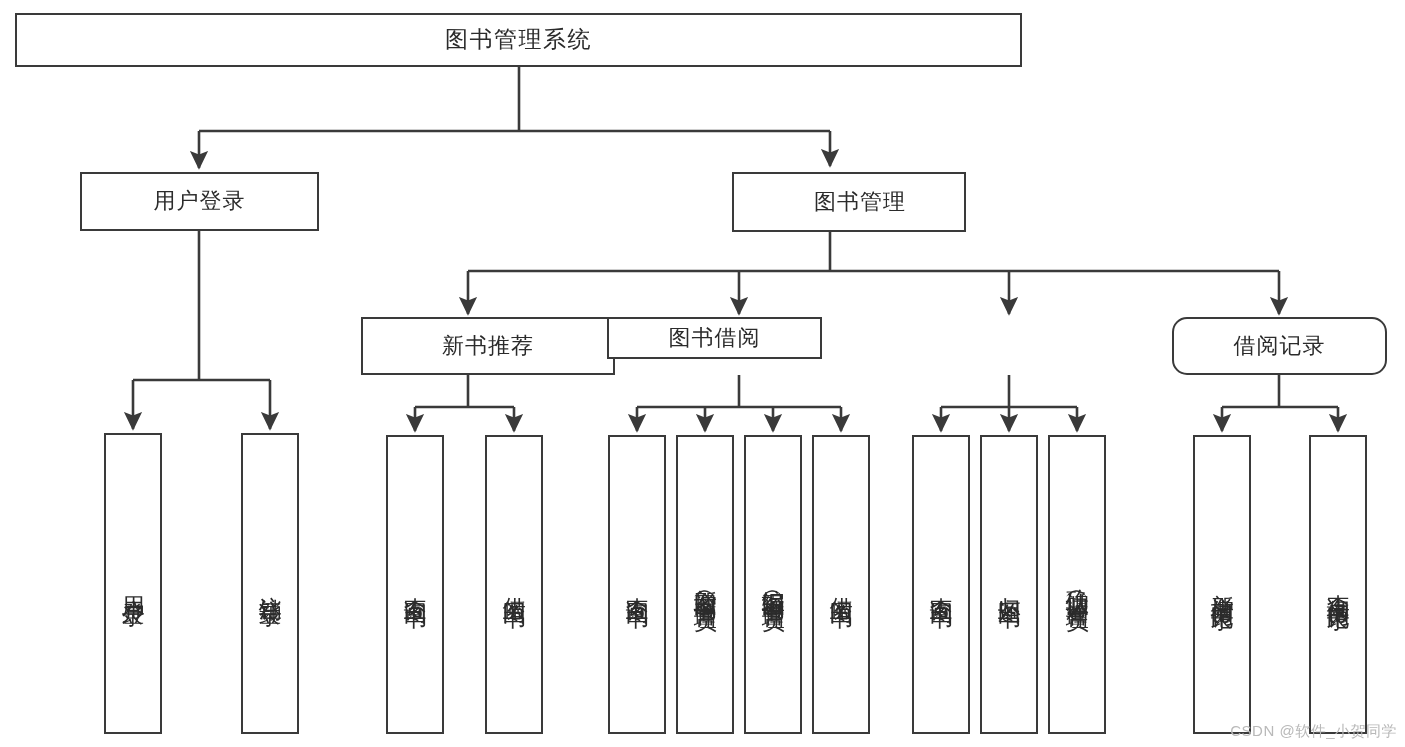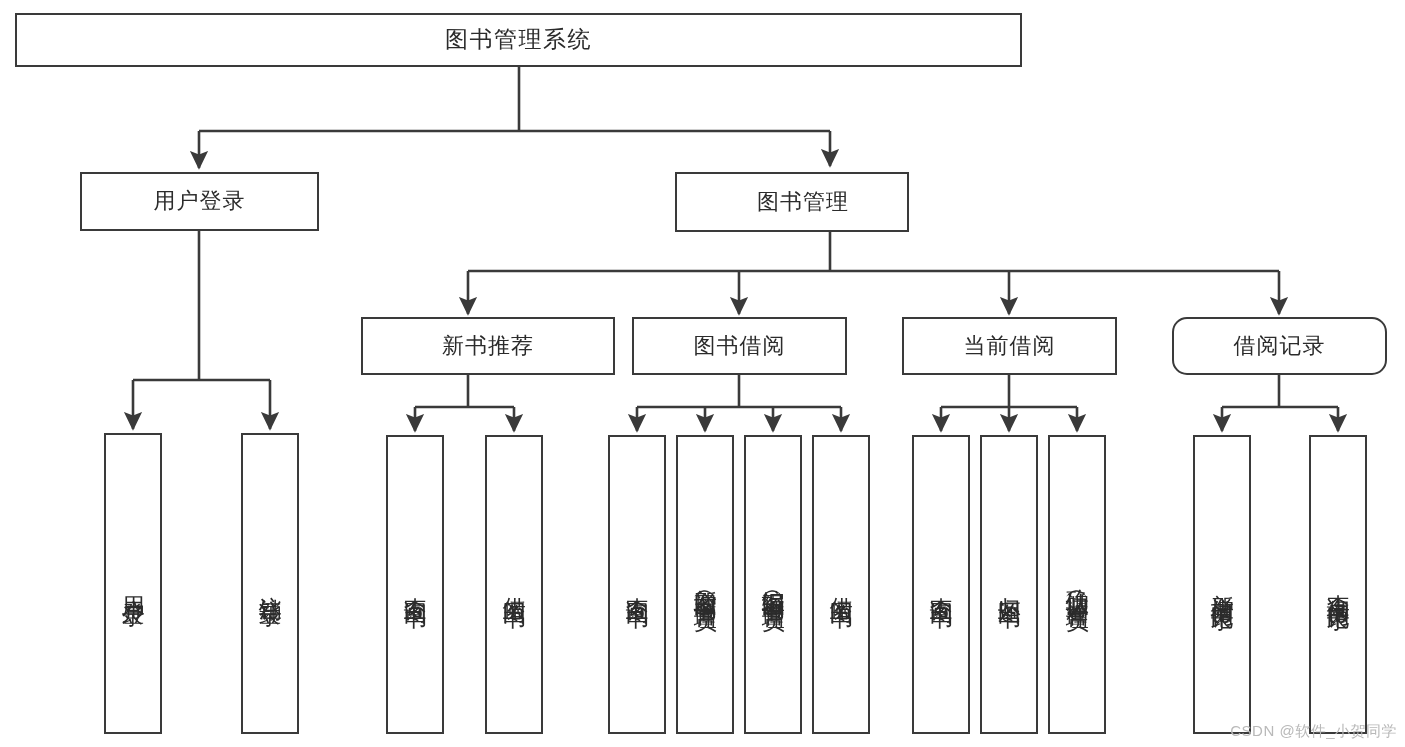--- a/index.html
+++ b/index.html
@@ -84,32 +84,29 @@
     </g>
   </svg>
 
   <div class="node horiz title" style="left:15px;top:13px;width:1007px;height:54px;">
     <span class="ntext">图书管理系统</span>
   </div>
 
   <div class="node horiz" style="left:80px;top:172px;width:239px;height:59px;">
     <span class="ntext">用户登录</span>
   </div>
-  <div class="node horiz" style="left:675px;top:172px;width:234px;height:60px;padding-left:22px;">
+  <div class="node horiz" style="left:732px;top:172px;width:234px;height:60px;padding-left:22px;">
     <span class="ntext">图书管理</span>
   </div>
 
   <div class="node horiz" style="left:361px;top:317px;width:254px;height:58px;">
     <span class="ntext">新书推荐</span>
   </div>
-  <div class="node horiz" style="left:632px;top:317px;width:215px;height:58px;">
+  <div class="node horiz" style="left:607px;top:317px;width:215px;height:42px;">
     <span class="ntext">图书借阅</span>
-  </div>
-  <div class="node horiz" style="left:902px;top:317px;width:215px;height:58px;">
-    <span class="ntext">当前借阅</span>
   </div>
   <div class="node horiz" style="left:1172px;top:317px;width:215px;height:58px;border-radius:15px;">
     <span class="ntext">借阅记录</span>
   </div>
 
   <div class="node vert" style="left:104px;top:433px;width:58px;height:301px;">
     <span class="vtext">用户登录</span>
   </div>
   <div class="node vert" style="left:241px;top:433px;width:58px;height:301px;">
     <span class="vtext">注销登录</span>

